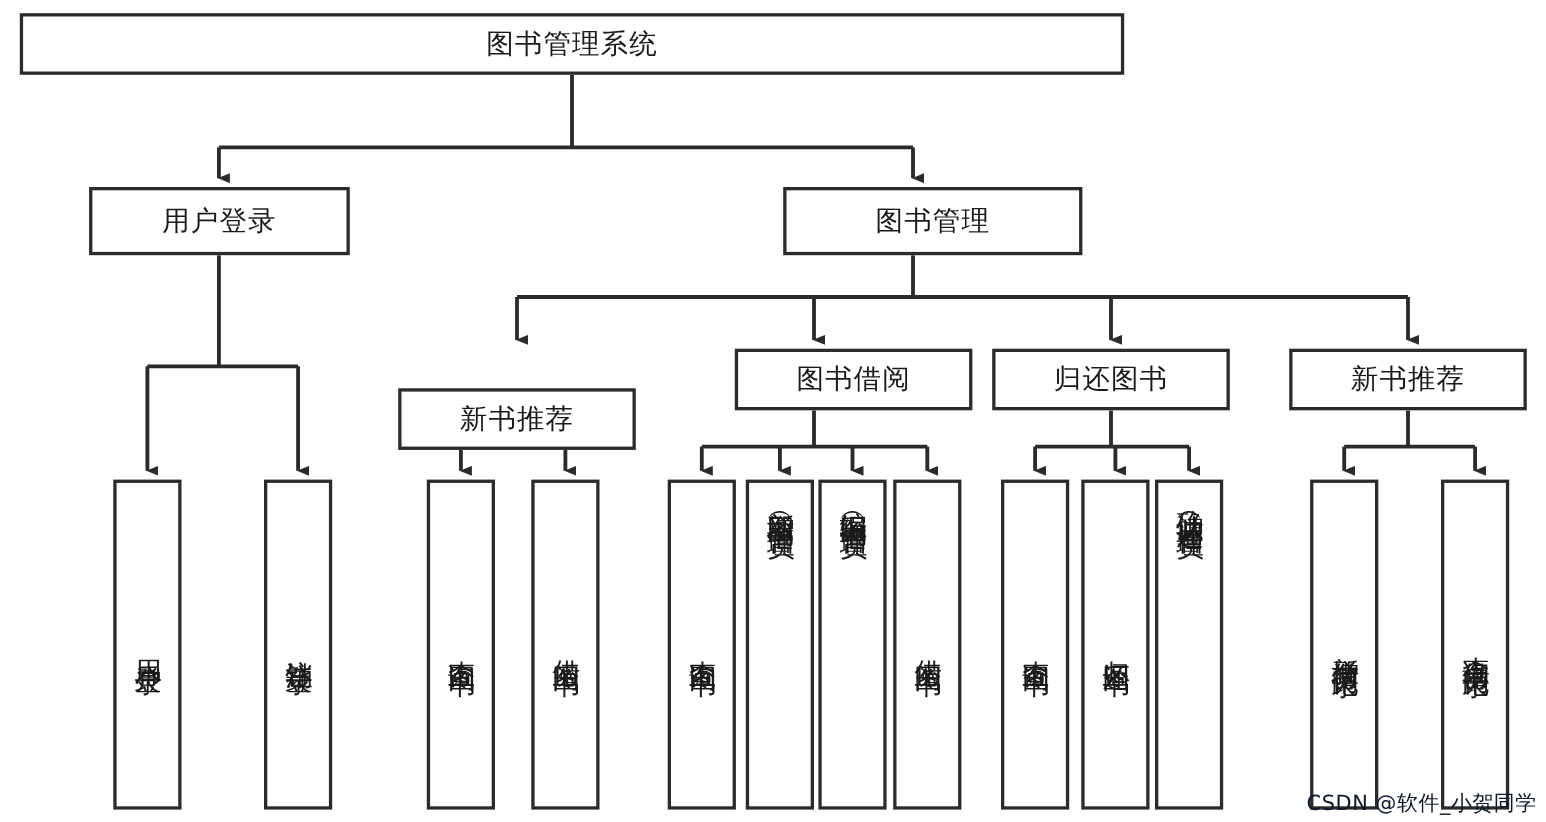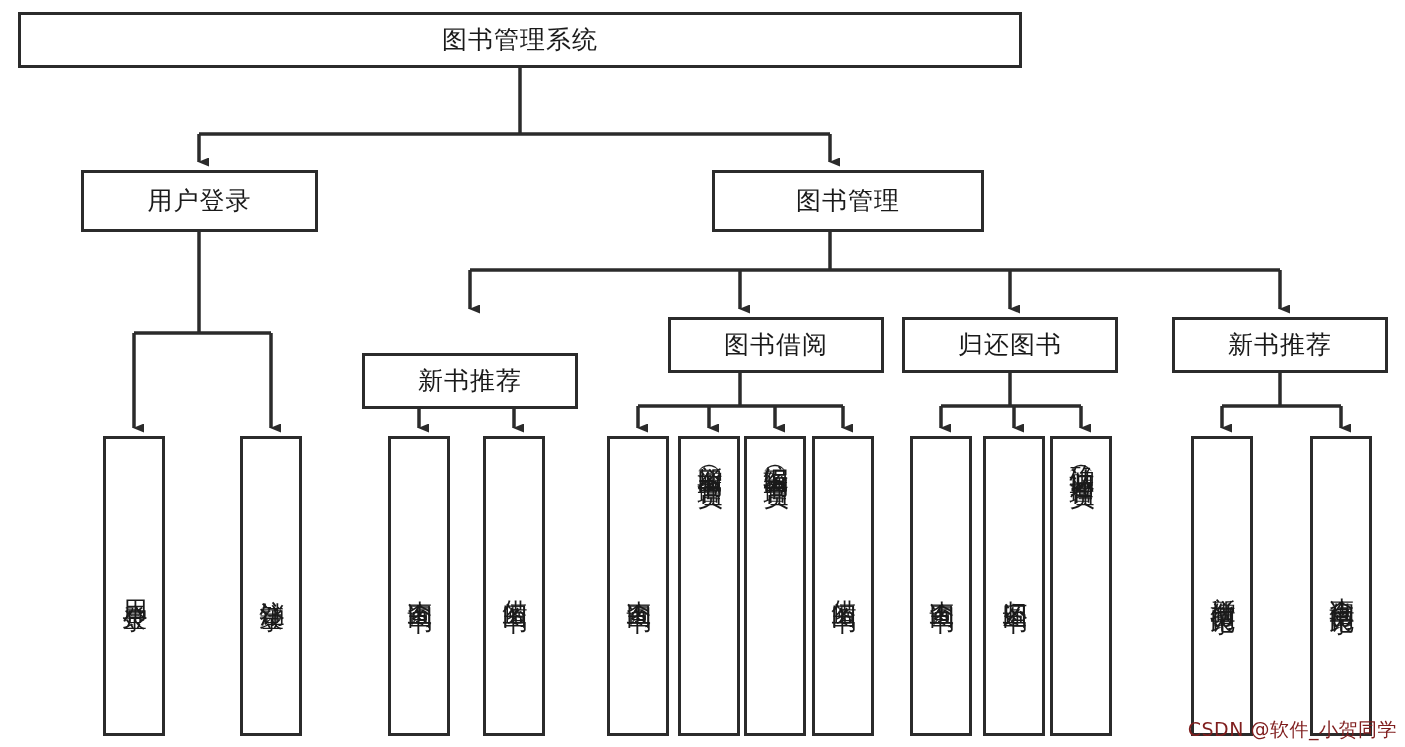--- a/index.html
+++ b/index.html
@@ -60,21 +60,21 @@
   }
   .node-label {
     display: block;
     white-space: nowrap;
   }
   .watermark {
     position: absolute;
     right: 8px;
     bottom: 4px;
     font-size: 19px;
-    color: #7f1d1d;
+    color: #0f172a;
     white-space: nowrap;
     letter-spacing: 0.5px;
   }
 </style>
 </head>
 <body>
 
 <div id="diagram-root">
 
   <svg class="connector-layer" viewBox="0 0 1405 747" xmlns="http://www.w3.org/2000/svg">

